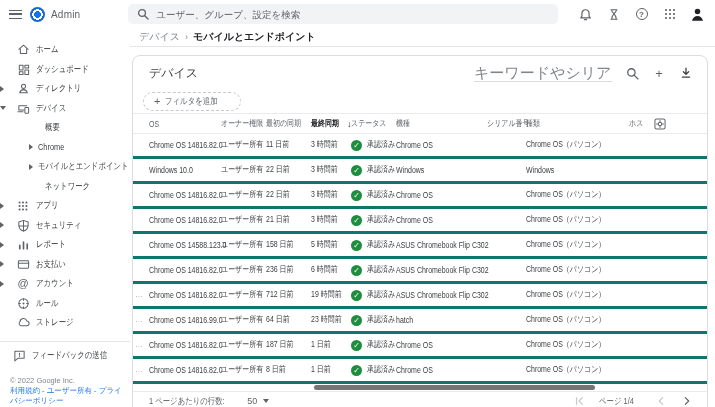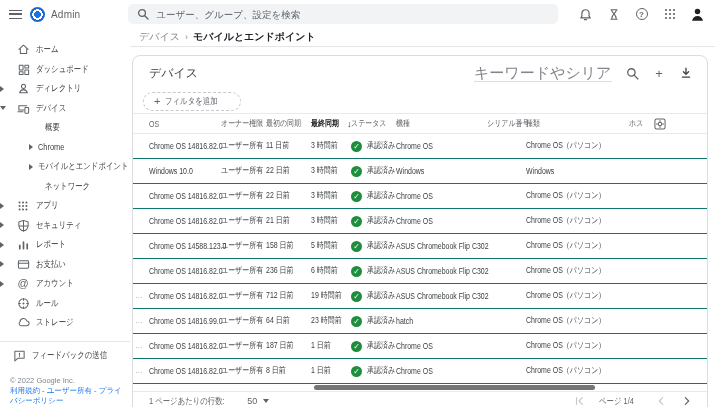--- a/index.html
+++ b/index.html
@@ -73,21 +73,21 @@
   .grid{display:grid;grid-template-columns:72px 45px 45px 40px 45px 91px 39px 103px 1fr;
     padding-left:16px;align-items:center;}
   .thead{height:21px;border-top:1px solid var(--line);border-bottom:1px solid var(--line);
     font-size:8.5px;color:var(--gray);}
   .th{display:flex;align-items:center;cursor:pointer;overflow:visible;}
   .th-sorted{color:var(--dark);font-weight:bold;}
   .sort-arrow{font-size:9px;font-weight:bold;color:var(--dark);margin-left:2px;cursor:pointer;}
   .gearbox{margin-left:8px;display:inline-flex;cursor:pointer;color:var(--gray);}
 
   .tbody{height:250px;overflow:hidden;}
-  .tr{height:25px;border-bottom:1px solid #0f766e;position:relative;font-size:8.5px;color:#3c4043;cursor:pointer;}
+  .tr{height:25px;border-bottom:3px solid #0f766e;position:relative;font-size:8.5px;color:#3c4043;cursor:pointer;}
   .td{overflow:visible;white-space:nowrap;}
   .td-status{display:flex;align-items:center;}
   .check{width:11px;height:11px;border-radius:50%;background:var(--green);color:#fff;font-size:8px;font-weight:bold;
     display:inline-flex;align-items:center;justify-content:center;margin-right:5px;flex:none;}
   .frag{position:absolute;left:2px;top:50%;transform:translateY(-60%);font-size:8px;color:#9aa0a6;letter-spacing:-1px;}
 
   .hscroll{height:7px;position:relative;}
   .hscroll .thumb{position:absolute;top:1px;left:31.5%;width:49%;height:5px;border-radius:3px;background:#757575;cursor:grab;}
 
   .card-foot{height:19px;border-top:1px solid var(--line);display:flex;align-items:center;

